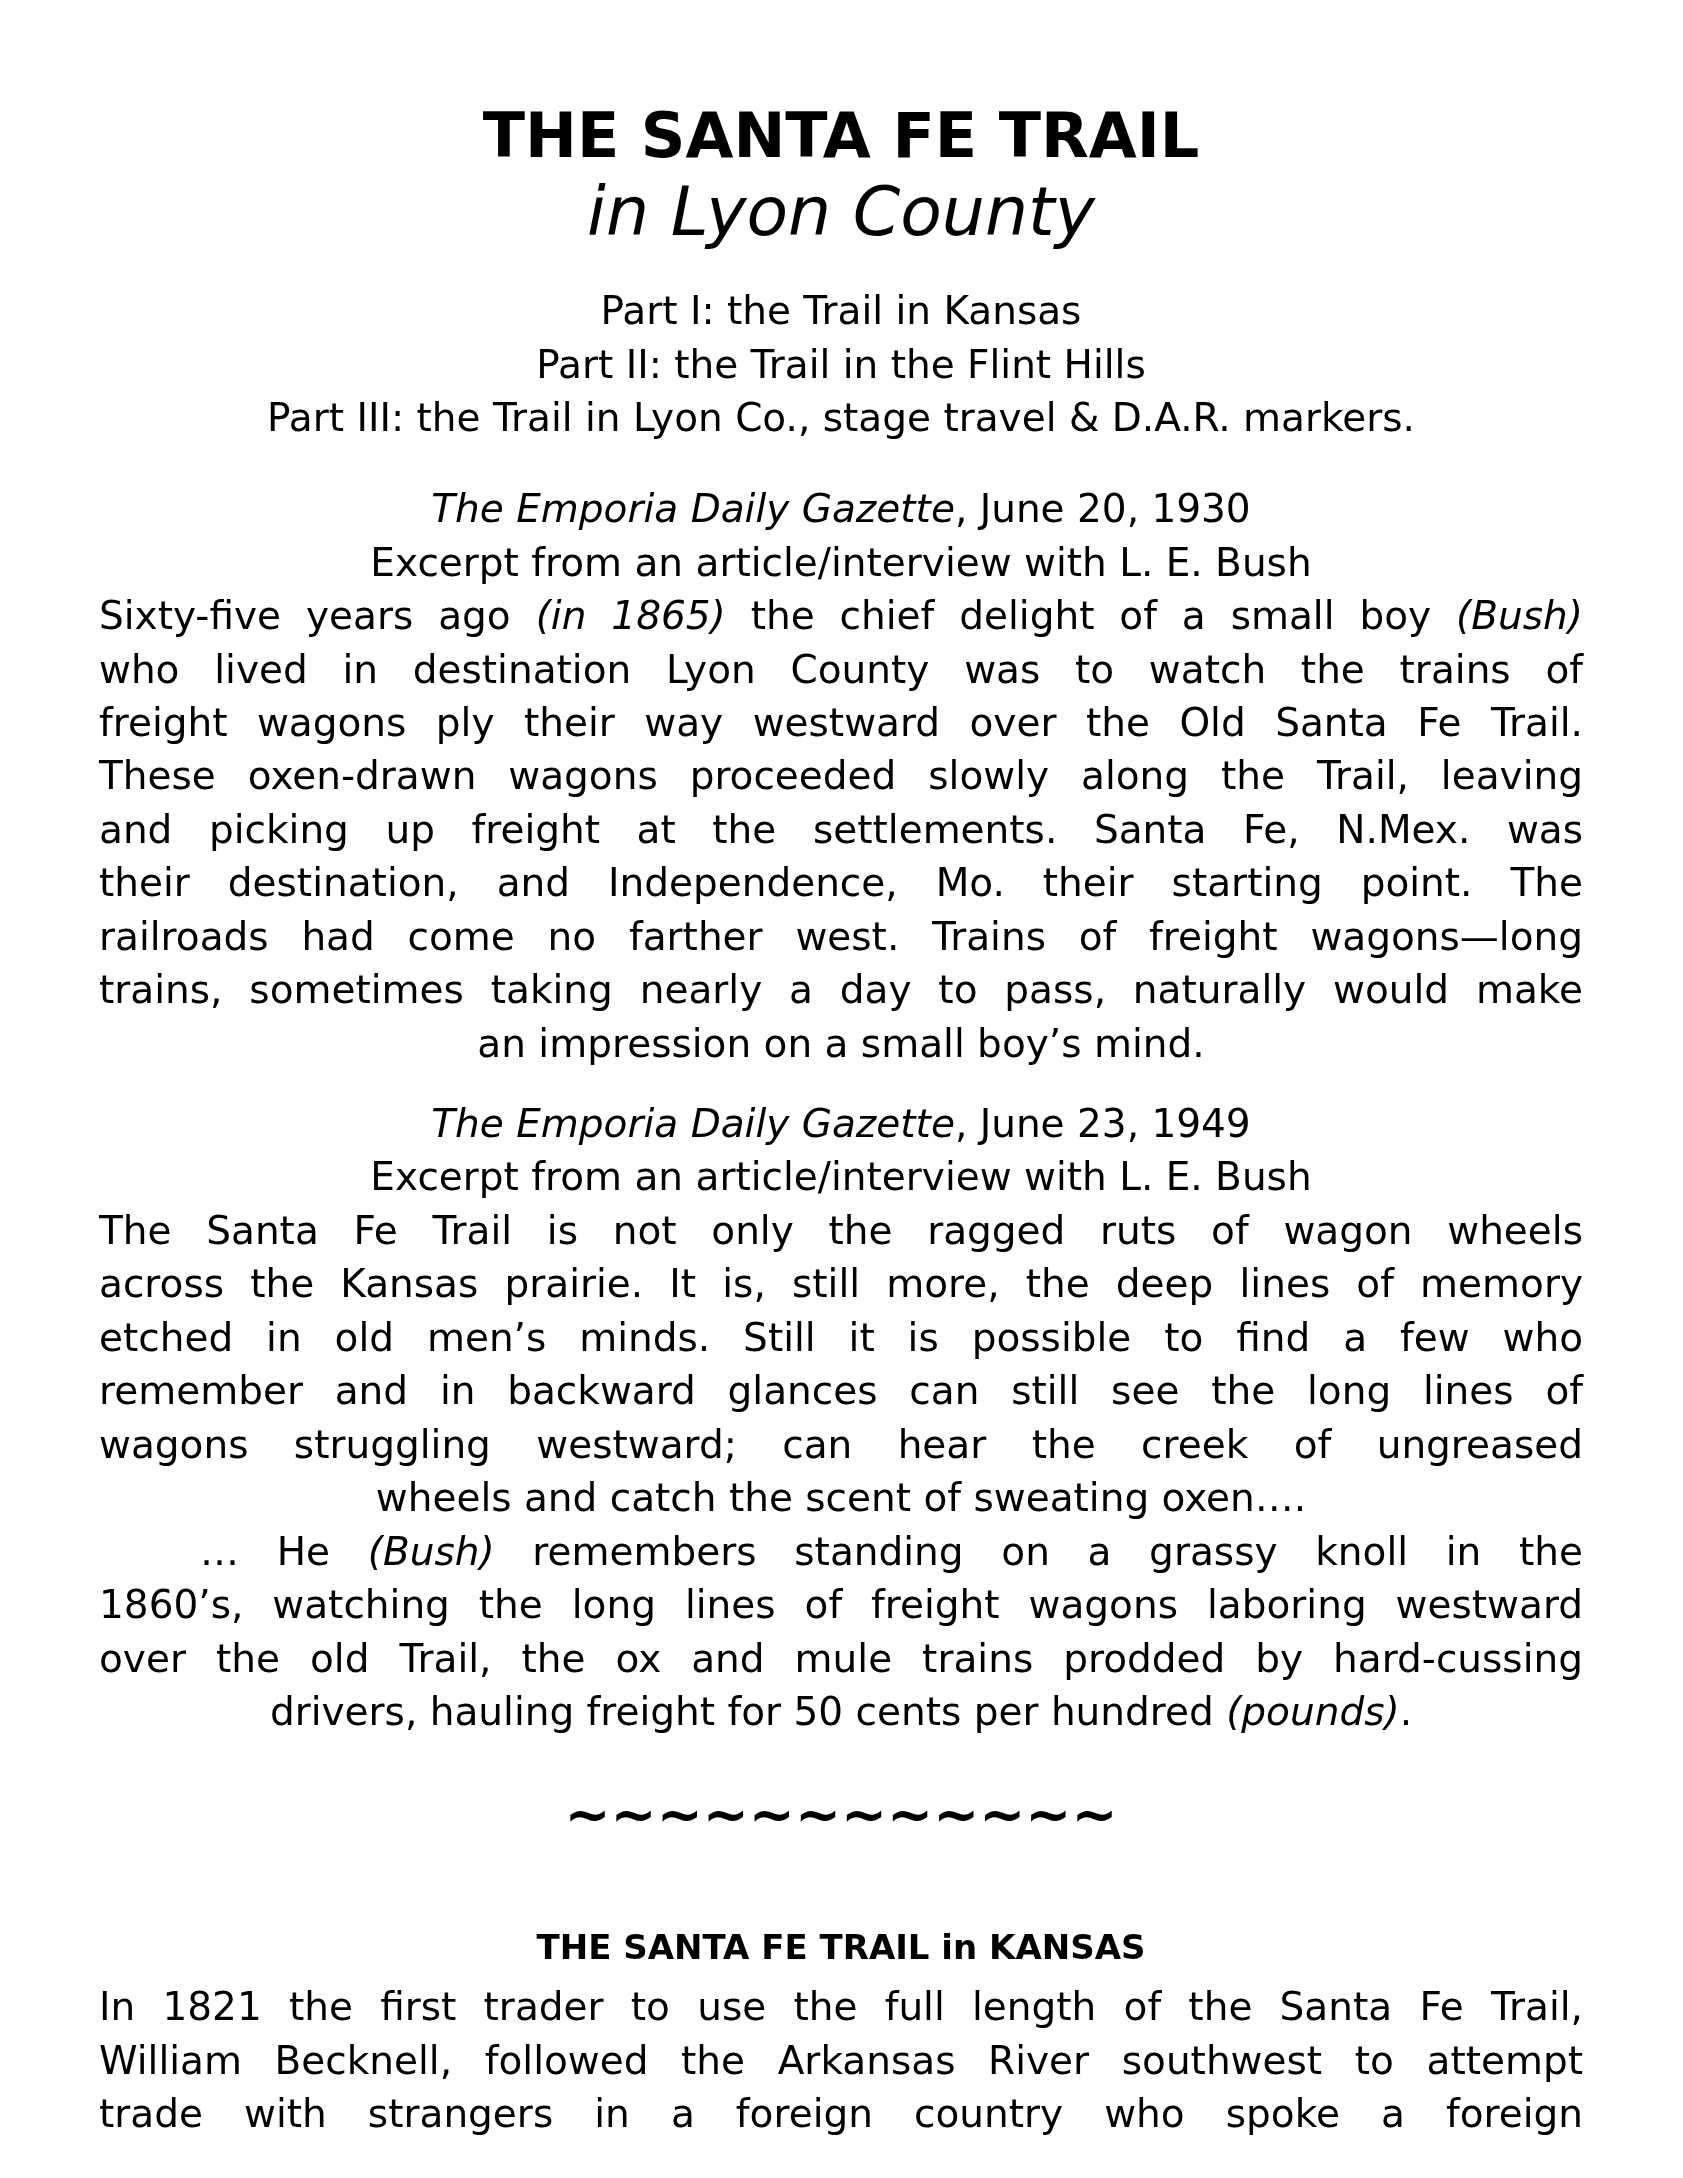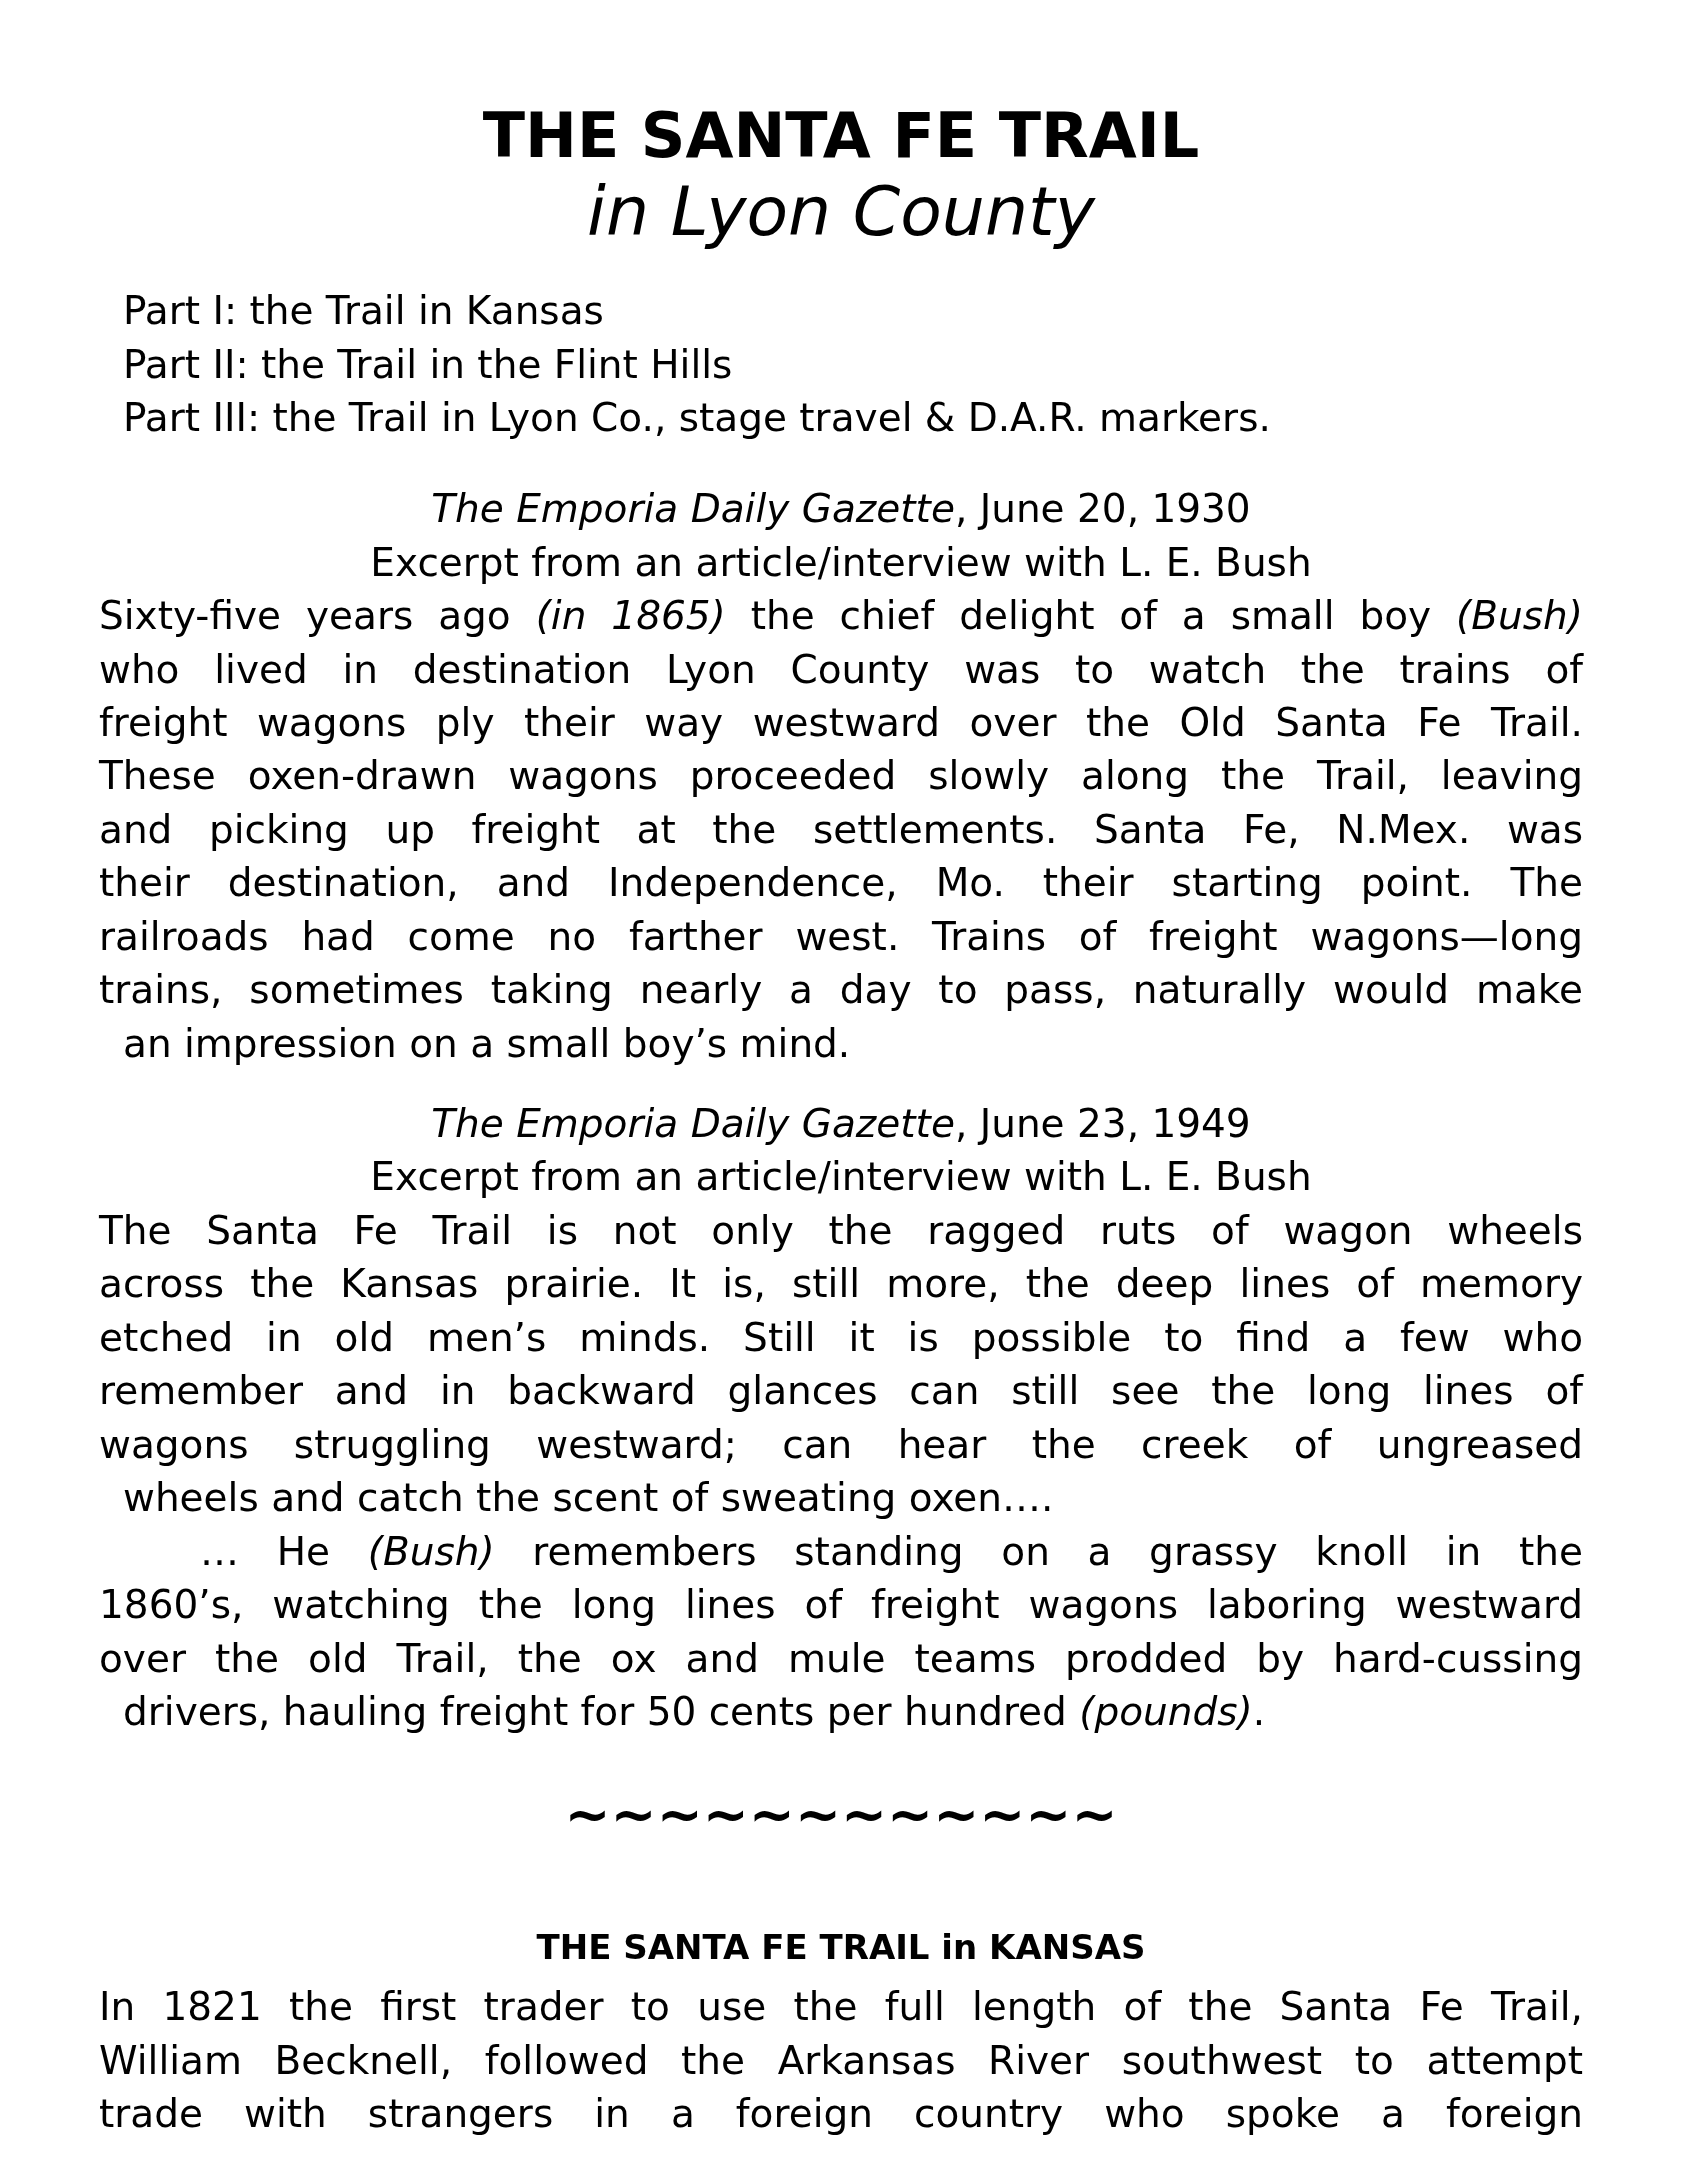--- a/index.html
+++ b/index.html
@@ -50,21 +50,21 @@
     font-size: 39px;
     line-height: 53px;
     height: 53px;
     white-space: nowrap;
   }
   .line.just {
     white-space: normal;
     text-align: justify;
     text-align-last: justify;
   }
-  .line.left { text-align: left; margin-left: 24px; }
+  .line.left { text-align: center; }
   .line.center { text-align: center; }
   .line.indent { padding-left: 101px; width: 1383px; }
   .it { font-style: italic; }
   .tildes {
     position: absolute;
     left: 0;
     width: 1484px;
     text-align: center;
     font-weight: bold;
     font-size: 55px;
@@ -121,21 +121,21 @@
 
   <div id="article2-body">
       <div class="line just" style="top: 1204px;"><span>The Santa Fe Trail is not only the ragged ruts of wagon wheels</span></div>
       <div class="line just" style="top: 1257px;"><span>across the Kansas prairie. It is, still more, the deep lines of memory</span></div>
       <div class="line just" style="top: 1311px;"><span>etched in old men’s minds.  Still it is possible to find a few who</span></div>
       <div class="line just" style="top: 1364px;"><span>remember and in backward glances can still see the long lines of</span></div>
       <div class="line just" style="top: 1418px;"><span>wagons struggling westward; can hear the creek of ungreased</span></div>
       <div class="line left" style="top: 1471px;"><span>wheels and catch the scent of sweating oxen….</span></div>
       <div class="line just indent" style="top: 1525px;"><span>… He </span><span class="it">(Bush)</span><span> remembers standing on a grassy knoll in the</span></div>
       <div class="line just" style="top: 1578px;"><span>1860’s, watching the long lines of freight wagons laboring westward</span></div>
-      <div class="line just" style="top: 1632px;"><span>over the old Trail, the ox and mule teams prodded by hard-cussing</span></div>
+      <div class="line just" style="top: 1632px;"><span>over the old Trail, the ox and mule trains prodded by hard-cussing</span></div>
       <div class="line left" style="top: 1685px;"><span>drivers, hauling freight for 50 cents per hundred </span><span class="it">(pounds)</span><span>.</span></div>
     </div>
 
   <div class="tildes">~~~~~~~~~~~~</div>
 
   <div class="heading2">THE SANTA FE TRAIL in KANSAS</div>
 
   <div id="section2-body">
       <div class="line just" style="top: 1980px;"><span>In 1821 the first trader to use the full length of the Santa Fe Trail,</span></div>
       <div class="line just" style="top: 2034px;"><span>William Becknell, followed the Arkansas River southwest to attempt</span></div>

